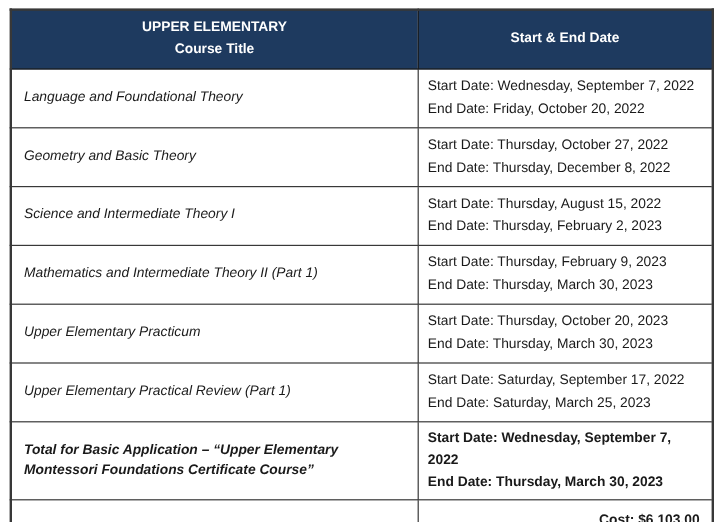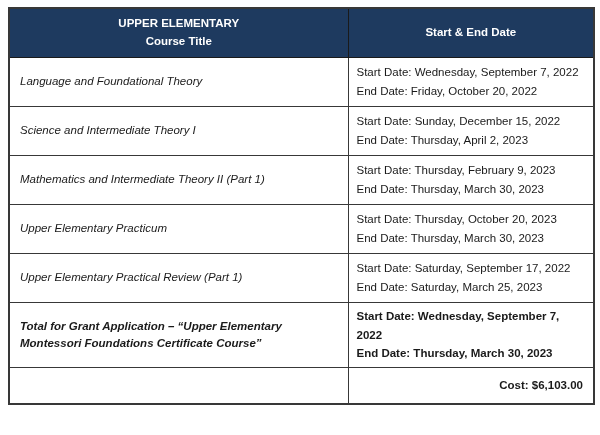--- a/index.html
+++ b/index.html
@@ -88,24 +88,31 @@
     </thead>
     <tbody>
       <tr class="data-row">
         <td class="course-cell">Language and Foundational Theory</td>
         <td class="dates-cell">
           <div>Start Date: Wednesday, September 7, 2022</div>
           <div>End Date: Friday, October 20, 2022</div>
         </td>
       </tr>
       <tr class="data-row">
+        <td class="course-cell">Geometry and Basic Theory</td>
+        <td class="dates-cell">
+          <div>Start Date: Thursday, October 27, 2022</div>
+          <div>End Date: Thursday, December 8, 2022</div>
+        </td>
+      </tr>
+      <tr class="data-row">
         <td class="course-cell">Science and Intermediate Theory I</td>
         <td class="dates-cell">
-          <div>Start Date: Sunday, December 15, 2022</div>
-          <div>End Date: Thursday, April 2, 2023</div>
+          <div>Start Date: Thursday, August 15, 2022</div>
+          <div>End Date: Thursday, February 2, 2023</div>
         </td>
       </tr>
       <tr class="data-row">
         <td class="course-cell">Mathematics and Intermediate Theory II (Part 1)</td>
         <td class="dates-cell">
           <div>Start Date: Thursday, February 9, 2023</div>
           <div>End Date: Thursday, March 30, 2023</div>
         </td>
       </tr>
       <tr class="data-row">
@@ -116,21 +123,21 @@
         </td>
       </tr>
       <tr class="data-row">
         <td class="course-cell">Upper Elementary Practical Review (Part 1)</td>
         <td class="dates-cell">
           <div>Start Date: Saturday, September 17, 2022</div>
           <div>End Date: Saturday, March 25, 2023</div>
         </td>
       </tr>
       <tr class="total-row">
-        <td class="course-cell">Total for Grant Application – “Upper Elementary Montessori Foundations Certificate Course”</td>
+        <td class="course-cell">Total for Basic Application – “Upper Elementary Montessori Foundations Certificate Course”</td>
         <td class="dates-cell">
           <div>Start Date: Wednesday, September 7, 2022</div>
           <div>End Date: Thursday, March 30, 2023</div>
         </td>
       </tr>
       <tr class="cost-row">
         <td></td>
         <td class="cost-cell">Cost: $6,103.00</td>
       </tr>
     </tbody>

